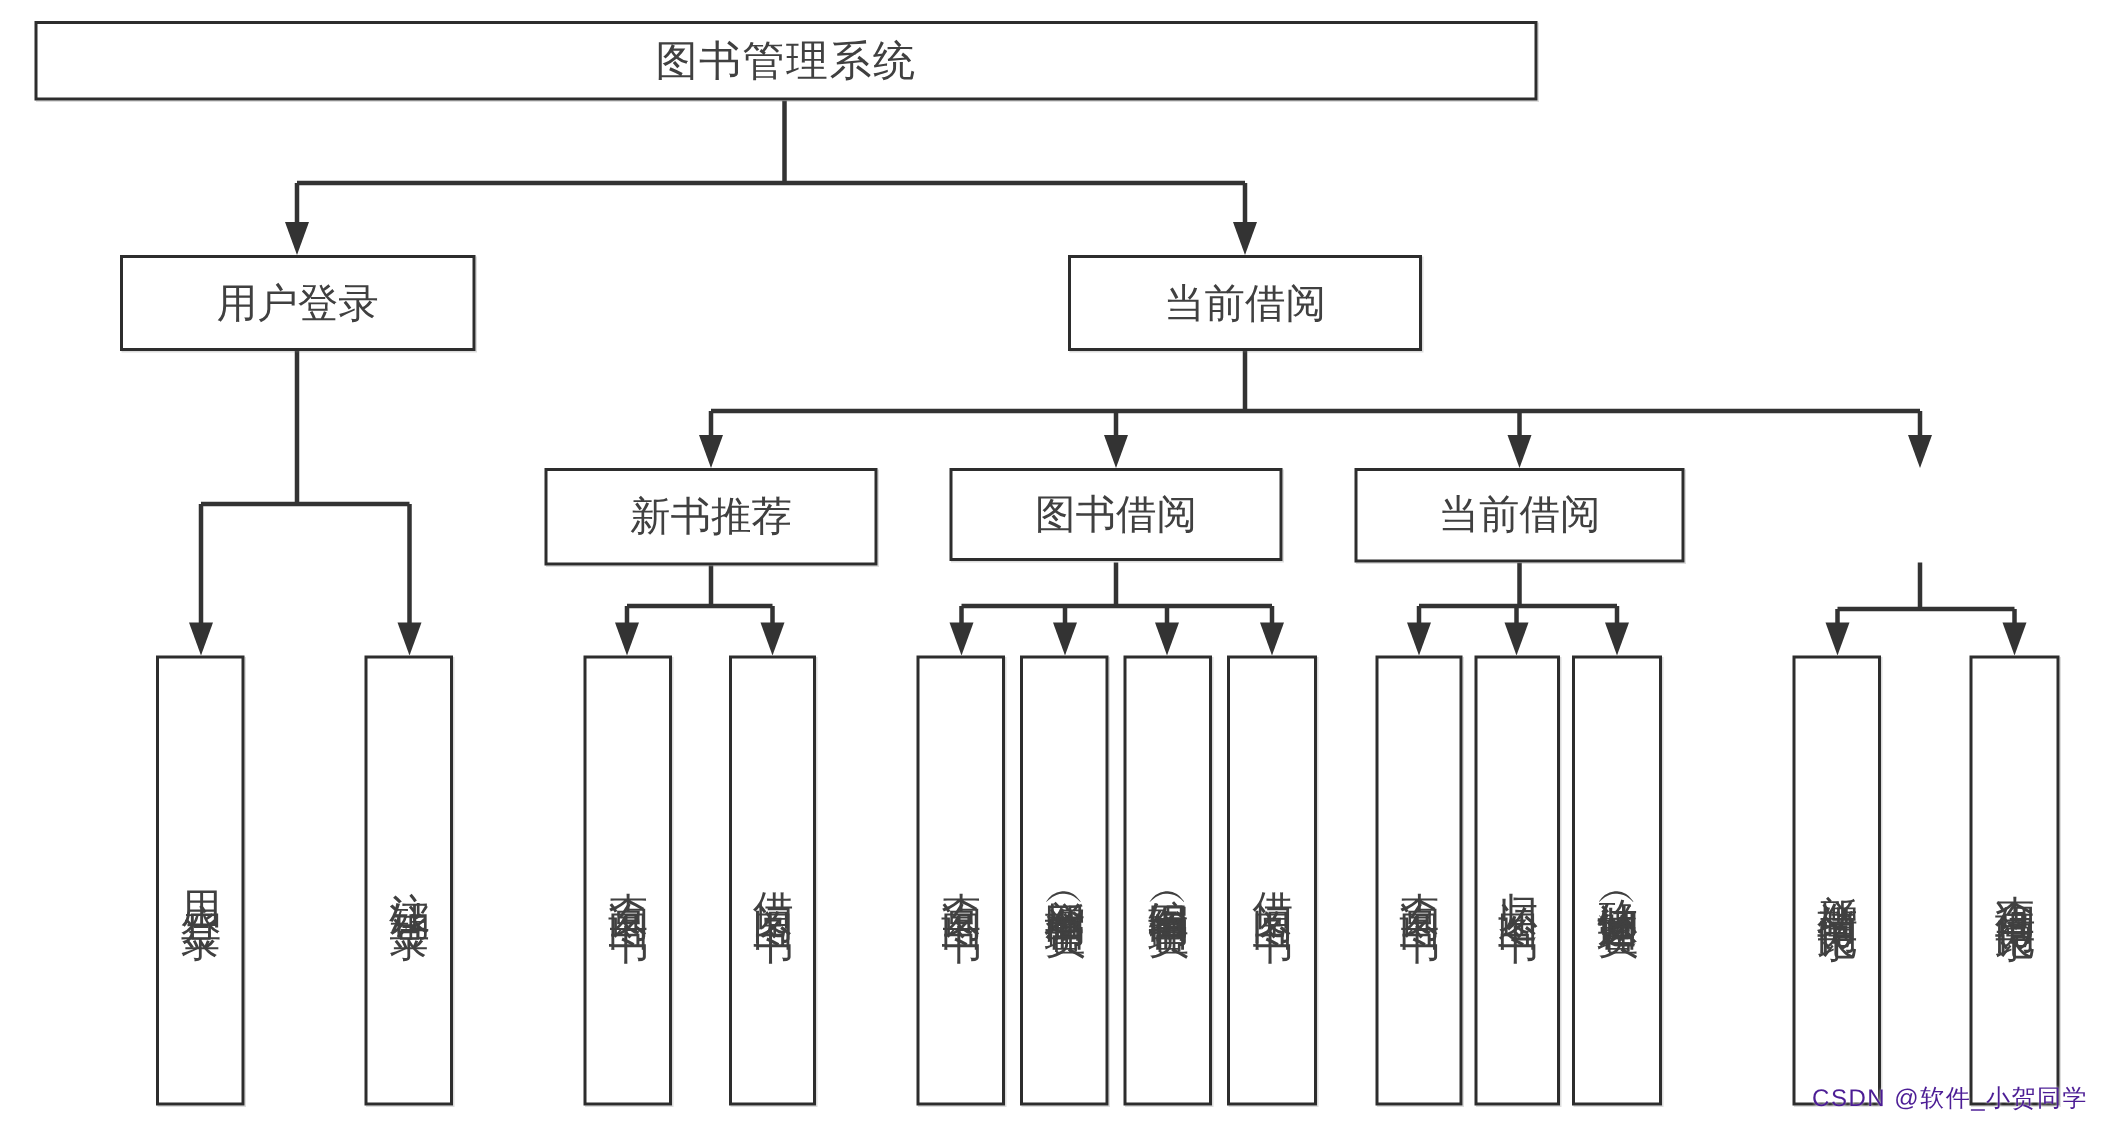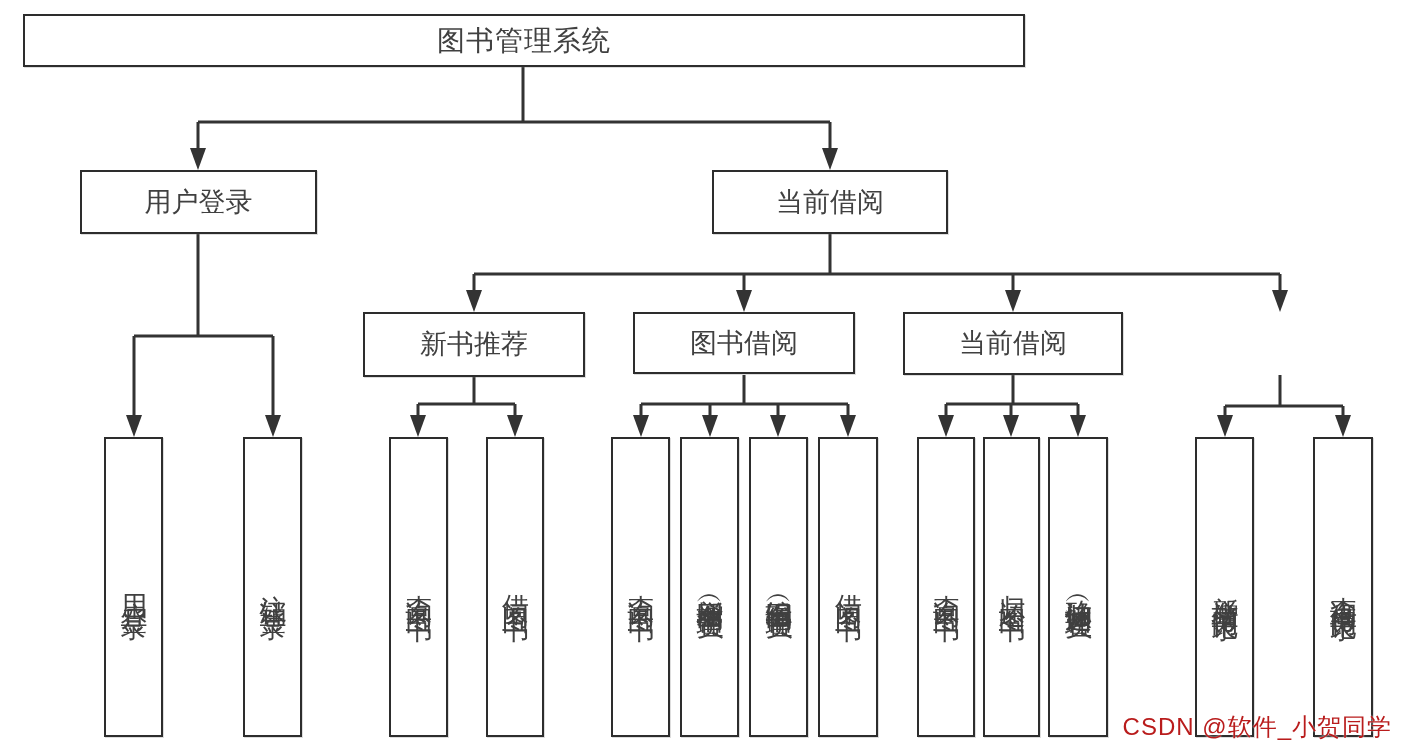--- a/index.html
+++ b/index.html
@@ -36,22 +36,22 @@
     text-orientation: mixed;
     font-size: 27px;
   }
   .box.v.s4 { letter-spacing: 7px; }
   .box.v.s6 { letter-spacing: 4px; }
   .box.v.s9 { letter-spacing: 2px; }
   .watermark {
     position: absolute;
     right: 13px;
     bottom: 4px;
-    font-size: 24px;
-    color: #b91c1c;
+    font-size: 16px;
+    color: #4c1d95;
     letter-spacing: 1px;
     white-space: nowrap;
     text-shadow: 0 0 2px #ffffff;
   }
 </style>
 </head>
 <body>
 
 <div class="canvas">
 

